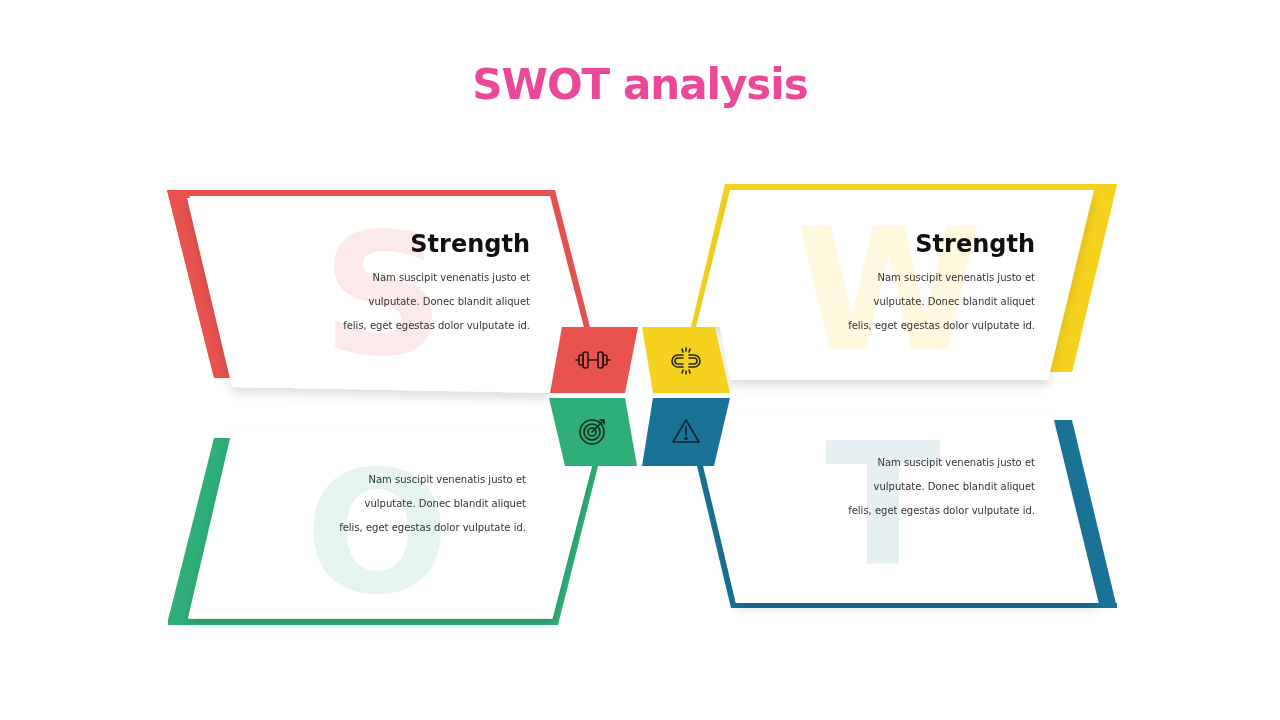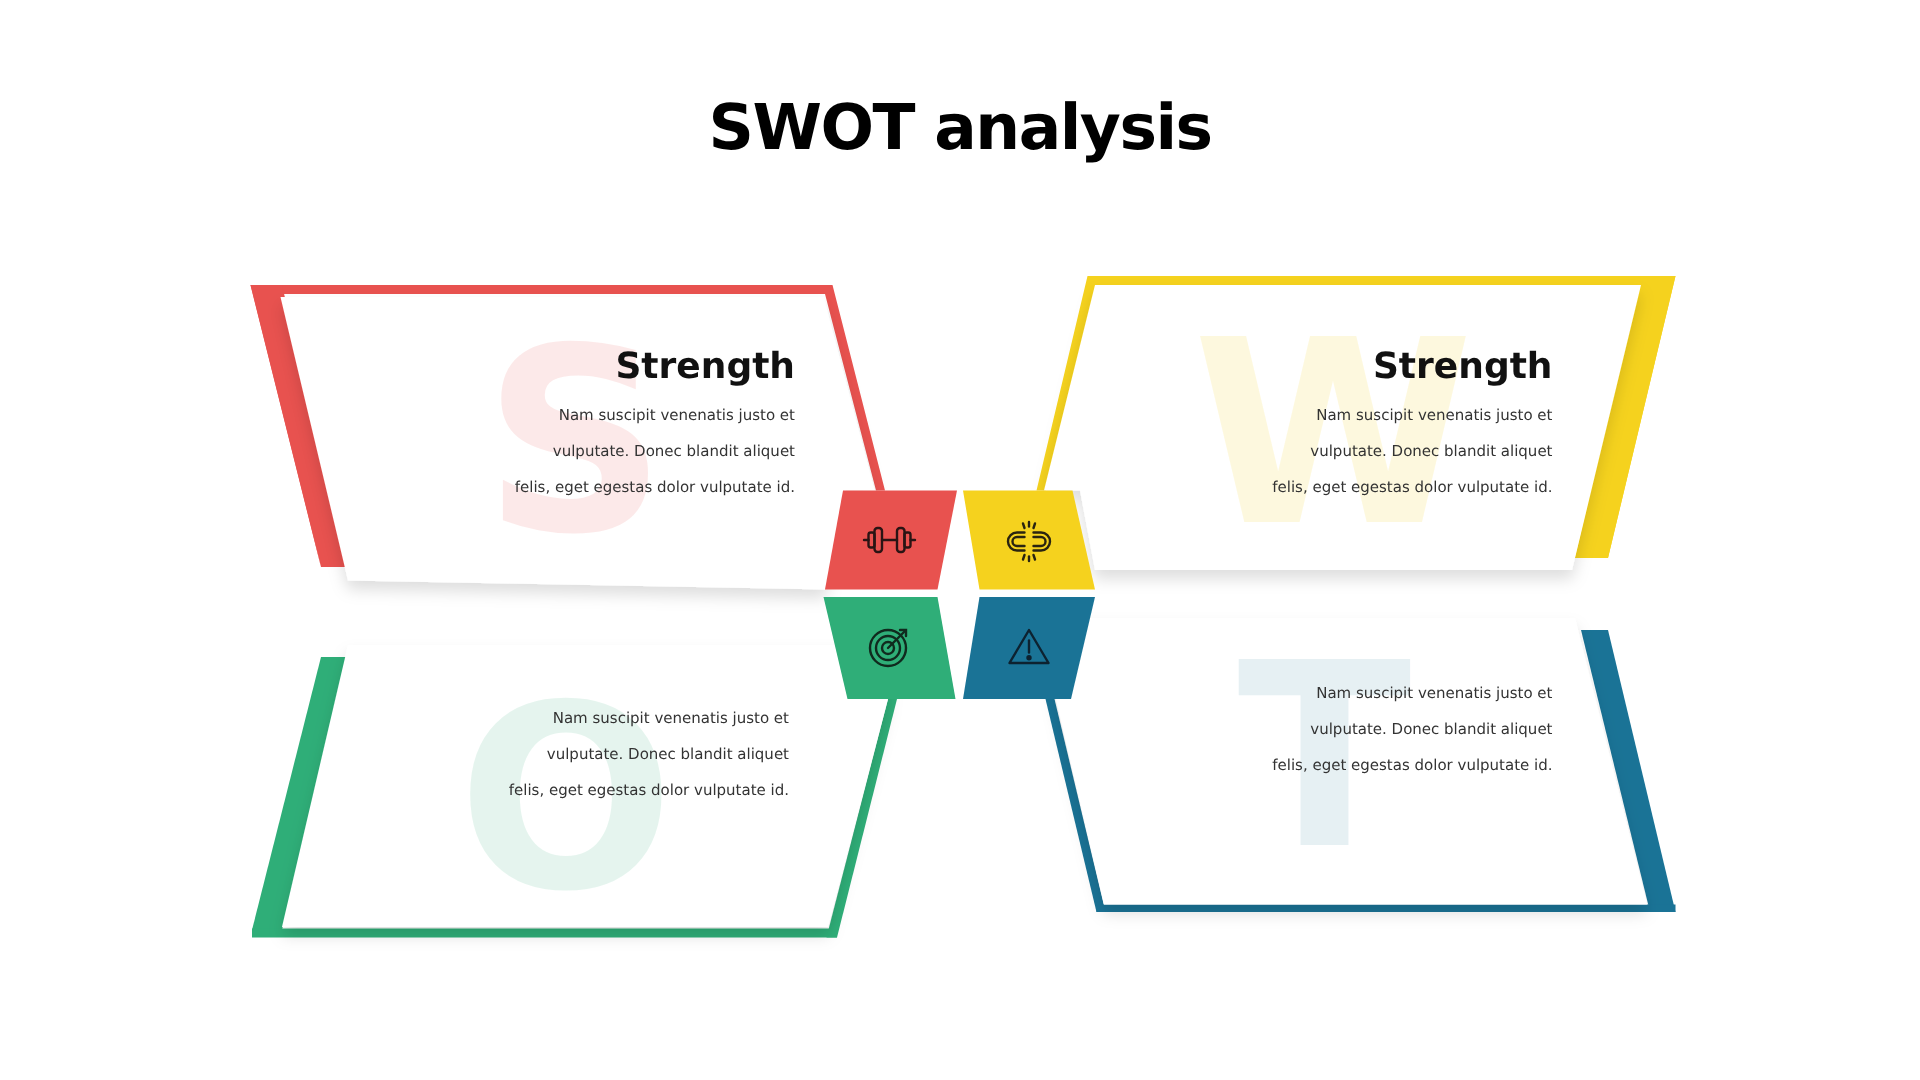--- a/index.html
+++ b/index.html
@@ -1,20 +1,20 @@
 <!DOCTYPE html>
 <html><head>
 <meta charset="utf-8">
 <style>
   html, body { margin:0; padding:0; }
   body { width:1280px; height:720px; background:#ffffff; position:relative; overflow:hidden;
          font-family:"DejaVu Sans", "Liberation Sans", sans-serif; }
   #stage { position:absolute; left:0; top:0; width:1280px; height:720px; }
   .title { position:absolute; left:0; top:60px; width:1280px; text-align:center;
-           font-size:42px; font-weight:bold; color:#000000; letter-spacing:-1px; }
+           font-size:42px; font-weight:bold; color:#ec4899; letter-spacing:-1px; }
   .card-text { position:absolute; text-align:right; }
   .card-heading { font-size:24px; font-weight:bold; color:#111; position:relative; z-index:2; }
   .card-body { font-size:10px; line-height:24px; color:#333; margin-top:8px; position:relative; z-index:2; white-space:pre-line; }
   .watermark { position:absolute; font-weight:bold; z-index:1; line-height:1; font-family:"DejaVu Sans", sans-serif; }
 </style>
 </head>
 <body>
 
 <div id="stage">
 

